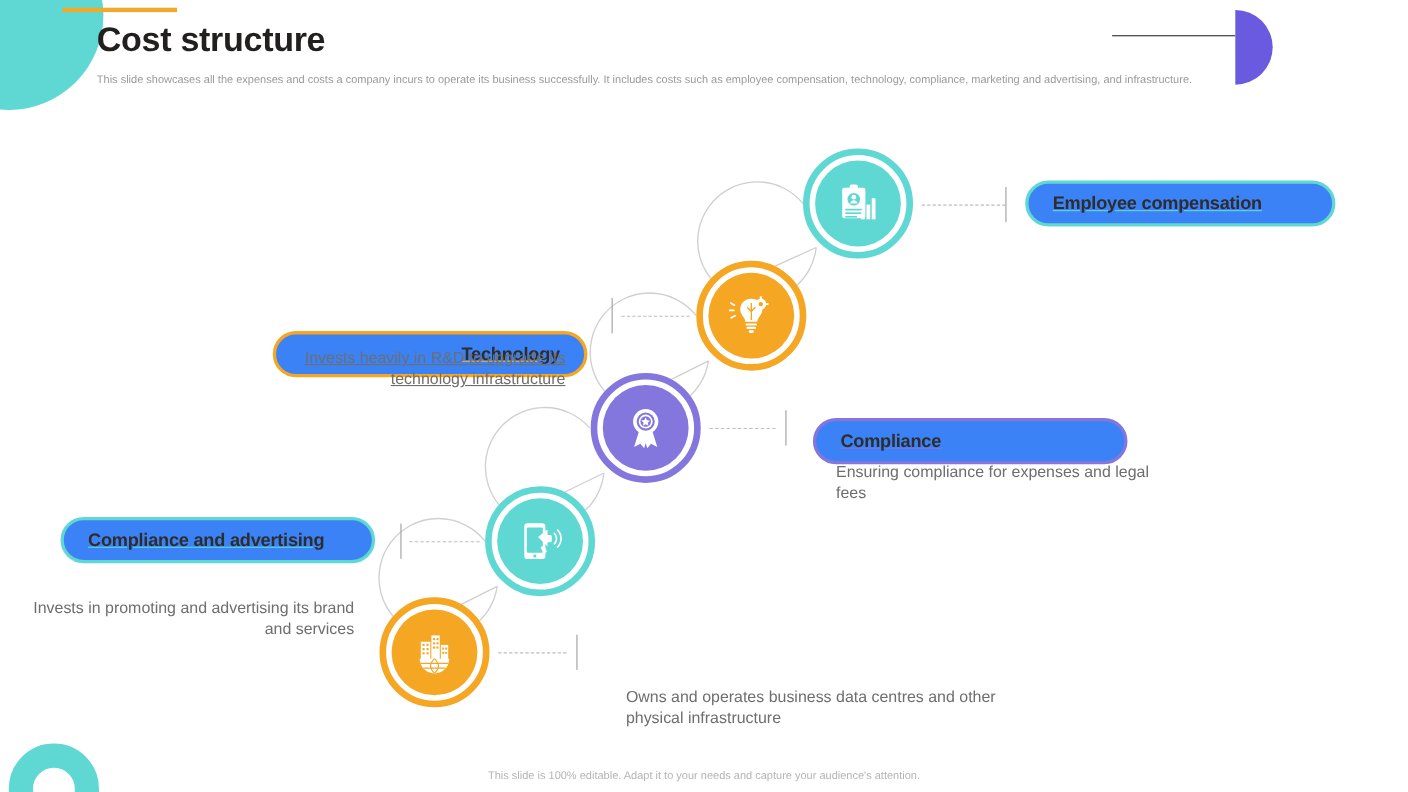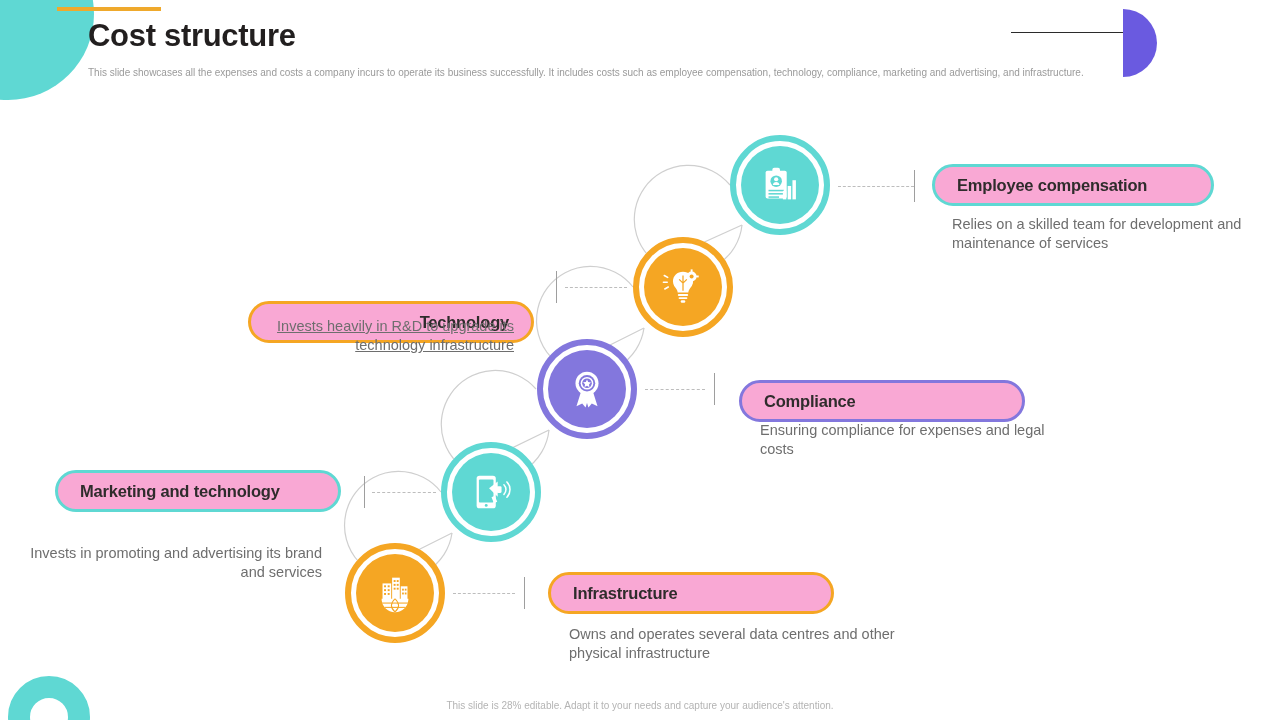--- a/index.html
+++ b/index.html
@@ -89,23 +89,24 @@
   .c-teal   { color: #5fd8d3; }
   .c-orange { color: #f5a623; }
   .c-purple { color: #8377dd; }
 
   
   .pill {
     position: absolute;
     height: 42px;
     border: 3px solid currentColor;
     border-radius: 22px;
-    background: #f9a8d4;
+    background: #3b82f6;
     display: flex; align-items: center;
     padding: 0 22px;
+    text-decoration: underline;
   }
   .pill span {
     font-size: 16.5px; font-weight: 700; color: #2f2c2c;
     letter-spacing: -0.2px; white-space: nowrap;
   }
   .pill.align-right { justify-content: flex-end; margin-top: 36px; }
   .pill.align-left  { justify-content: flex-start; }
 
   .desc {
     position: absolute;
@@ -164,21 +165,20 @@
         <rect x="32" y="25" width="3.6" height="14" fill="#fff"></rect>
         <rect x="37" y="19" width="3.6" height="20" fill="#fff"></rect>
       </svg>
     </div>
   </div>
   <div class="dash" style="left:838px; top:186px; width:76px;"></div>
   <div class="tick" style="left:914px; top:170px; height:32px;"></div>
   <div class="pill c-teal align-left" style="left:932px; top:164px; width:282px;">
     <span>Employee compensation</span>
   </div>
-  <div class="desc" style="left:952px; top:215px; width:292px;">Relies on a skilled team for development and maintenance of services</div>
 
   <div class="node c-orange" style="left:633px; top:237px;">
     <div class="outer-ring"></div>
     <div class="inner-disc">
       <svg viewBox="0 0 48 48">
         <path d="M24 8c-6 0-10.5 4.4-10.5 10 0 4 2.3 6.2 3.6 8.2.9 1.4 1.2 2.4 1.3 3.6h11.2c.1-1.2.4-2.2 1.3-3.6 1.3-2 3.6-4.2 3.6-8.2 0-5.6-4.5-10-10.5-10z" fill="#fff"></path>
         <rect x="18.6" y="31.4" width="10.8" height="2" rx="1" fill="#fff"></rect>
         <rect x="19.4" y="34.6" width="9.2" height="2" rx="1" fill="#fff"></rect>
         <rect x="21.6" y="37.8" width="4.8" height="2.6" rx="1.3" fill="#fff"></rect>
         <path d="M24 12v16M20 16l4 4M28 16l-4 4" stroke="#f5a623" stroke-width="1.3" fill="none"></path>
@@ -217,21 +217,21 @@
         <circle cx="24" cy="18" r="5" fill="#8377dd"></circle>
         <path d="M24 14.2l1.25 2.6 2.85.4-2.05 2 .5 2.85L24 20.5l-2.55 1.35.5-2.85-2.05-2 2.85-.4z" fill="#fff"></path>
       </svg>
     </div>
   </div>
   <div class="dash" style="left:645px; top:389px; width:60px;"></div>
   <div class="tick" style="left:714px; top:373px; height:32px;"></div>
   <div class="pill c-purple align-left" style="left:739px; top:380px; width:286px;">
     <span>Compliance</span>
   </div>
-  <div class="desc" style="left:760px; top:421px; width:292px;">Ensuring compliance for expenses and legal costs</div>
+  <div class="desc" style="left:760px; top:421px; width:292px;">Ensuring compliance for expenses and legal fees</div>
 
   <div class="node c-teal" style="left:441px; top:442px;">
     <div class="outer-ring"></div>
     <div class="inner-disc">
       <svg viewBox="0 0 48 48">
         <rect x="9" y="7" width="20" height="34" rx="3" fill="#fff"></rect>
         <rect x="11.4" y="11" width="15.2" height="24" rx="1" fill="#5fd8d3"></rect>
         <circle cx="19" cy="38" r="1.5" fill="#5fd8d3"></circle>
         <path d="M22 20 L31 13 v16 z" fill="#fff"></path>
         <rect x="30" y="18" width="5" height="7" rx="1.2" fill="#fff"></rect>
@@ -239,21 +239,21 @@
         <g stroke="#fff" stroke-width="1.6" stroke-linecap="round" fill="none">
           <path d="M37.5 16.5 a7 7 0 0 1 0 10"></path>
           <path d="M40.6 13.5 a11.5 11.5 0 0 1 0 16"></path>
         </g>
       </svg>
     </div>
   </div>
   <div class="dash" style="left:372px; top:492px; width:64px;"></div>
   <div class="tick" style="left:364px; top:476px; height:32px;"></div>
   <div class="pill c-teal align-left" style="left:55px; top:470px; width:286px;">
-    <span>Marketing and technology</span>
+    <span>Compliance and advertising</span>
   </div>
   <div class="desc right-align" style="left:22px; top:522px; width:300px;margin-top:22px;">Invests in promoting and advertising its brand and services</div>
 
   <div class="node c-orange" style="left:345px; top:543px;">
     <div class="outer-ring"></div>
     <div class="inner-disc">
       <svg viewBox="0 0 48 48">
         <rect x="11" y="14" width="9" height="17" fill="#fff"></rect>
         <rect x="21" y="8" width="8" height="23" fill="#fff"></rect>
         <rect x="30" y="17" width="7" height="14" fill="#fff"></rect>
@@ -280,19 +280,16 @@
           <path d="M10.6 34.5 h26.8"></path>
           <path d="M13.6 39 h20.8"></path>
           <path d="M24 30 c-5 5 -5 9 0 13.8"></path>
           <path d="M24 30 c5 5 5 9 0 13.8"></path>
         </g>
       </svg>
     </div>
   </div>
   <div class="dash" style="left:453px; top:593px; width:62px;"></div>
   <div class="tick" style="left:524px; top:577px; height:32px;"></div>
-  <div class="pill c-orange align-left" style="left:548px; top:572px; width:286px;">
-    <span>Infrastructure</span>
-  </div>
-  <div class="desc" style="left:569px; top:625px; width:370px;">Owns and operates several data centres and other physical infrastructure</div>
-
-  <div class="footer-note">This slide is 28% editable. Adapt it to your needs and capture your audience's attention.</div>
+  <div class="desc" style="left:569px; top:625px; width:370px;">Owns and operates business data centres and other physical infrastructure</div>
+
+  <div class="footer-note">This slide is 100% editable. Adapt it to your needs and capture your audience's attention.</div>
 </div>
 
 </body></html>

